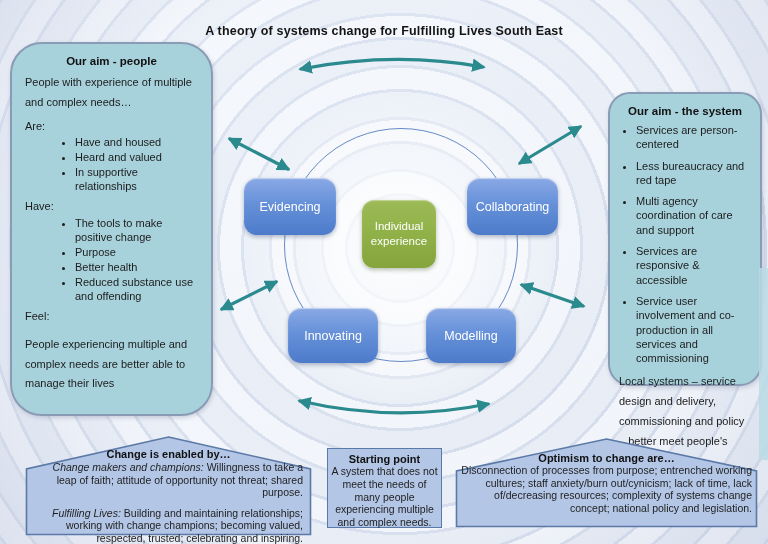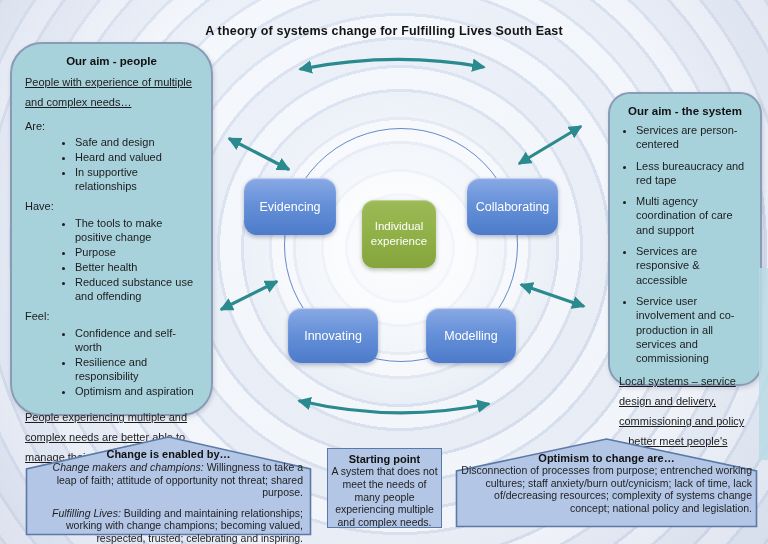--- a/index.html
+++ b/index.html
@@ -19,21 +19,21 @@
   
   .panel{
     position:absolute;background:#a7d2dc;border:2px solid #8a9cb5;
     box-sizing:border-box;font-size:11px;color:#1c1c1c;
     box-shadow:1px 2px 4px rgba(90,100,130,.25);
   }
   .panel-left{left:10px;top:42px;width:203px;height:374px;border-radius:32px;padding:9px 13px;}
   .panel-right{left:608px;top:92px;width:154px;height:294px;border-radius:22px;padding:9px 9px;}
   .panel-title{font-weight:bold;text-align:center;font-size:11.5px;margin:2px 0 6px 0;color:#111;}
   .panel p{margin:0;}
-  .spaced{line-height:1.8;text-decoration:underline;}
+  .spaced{line-height:1.8;}
   .sec-label{margin:5px 0 1px 0;line-height:1.5;}
   .panel-left ul{margin:1px 0 4px 0;padding-left:50px;}
   .panel-left li{line-height:1.28;margin:0 0 1px 0;}
   .panel-right ul{margin:2px 0 4px 0;padding-left:17px;}
   .panel-right li{line-height:1.3;margin:0 0 7px 0;}
   .outro{margin-top:10px !important;}
   
   .ring{
     position:absolute;left:284px;top:128px;width:232px;height:232px;
     border:1px solid rgba(74,120,189,.85);border-radius:50%;
@@ -106,39 +106,33 @@
   <div class="node node-innovating">Innovating</div>
   <div class="node node-modelling">Modelling</div>
   <div class="node-center">Individual experience</div>
 
   <div class="panel panel-left">
     <div class="panel-title">Our aim - people</div>
     <p class="spaced">People with experience of multiple and complex needs…</p>
     <div class="sec-label">Are:</div>
     <ul>
 
-    <li>Safe and design</li>
+    <li>Have and housed</li>
         <li>Heard and valued</li>
         <li>In supportive relationships</li>
       </ul>
     <div class="sec-label">Have:</div>
     <ul>
 
     <li>The tools to make positive change</li>
         <li>Purpose</li>
         <li>Better health</li>
         <li>Reduced substance use and offending</li>
       </ul>
     <div class="sec-label">Feel:</div>
-    <ul>
-
-    <li>Confidence and self-worth</li>
-        <li>Resilience and responsibility</li>
-        <li>Optimism and aspiration</li>
-      </ul>
     <p class="spaced outro">People experiencing multiple and complex needs are better able to manage their lives</p>
   </div>
 
   <div class="panel panel-right">
     <div class="panel-title">Our aim - the system</div>
     <ul>
 
     <li>Services are person-centered</li>
         <li>Less bureaucracy and red tape</li>
         <li>Multi agency coordination of care and support</li>

